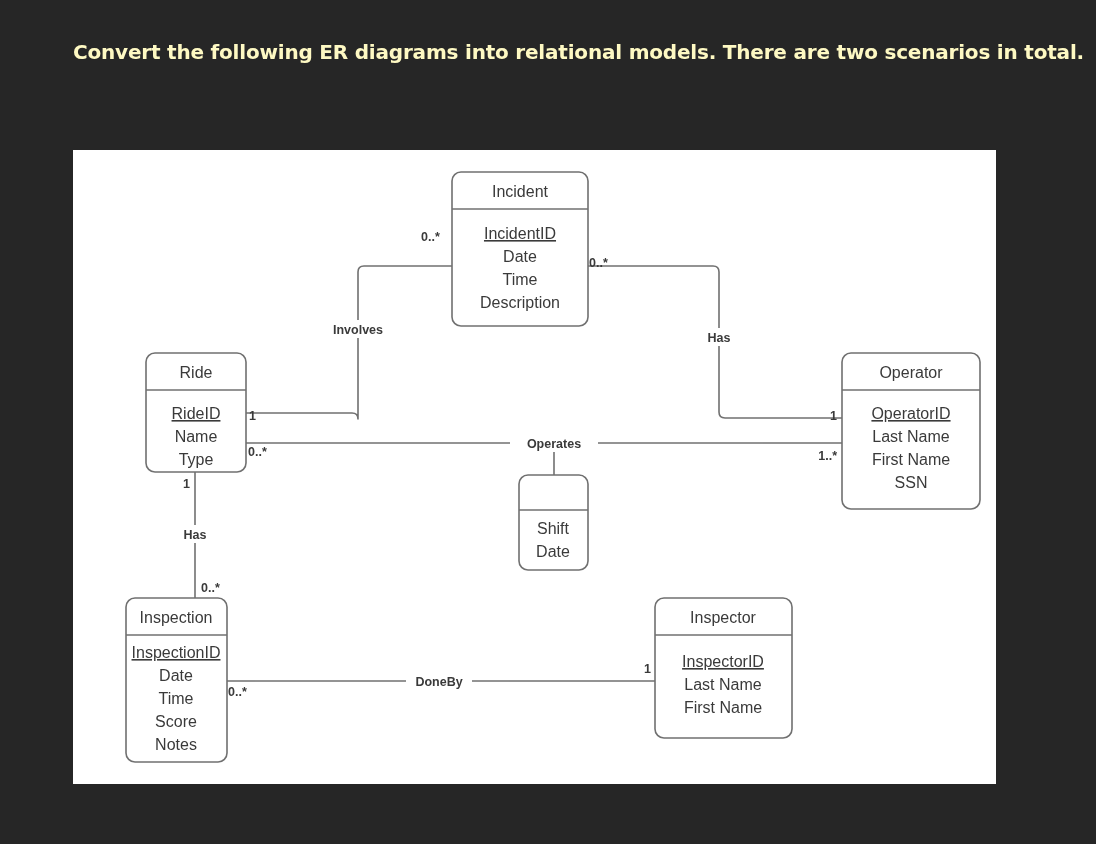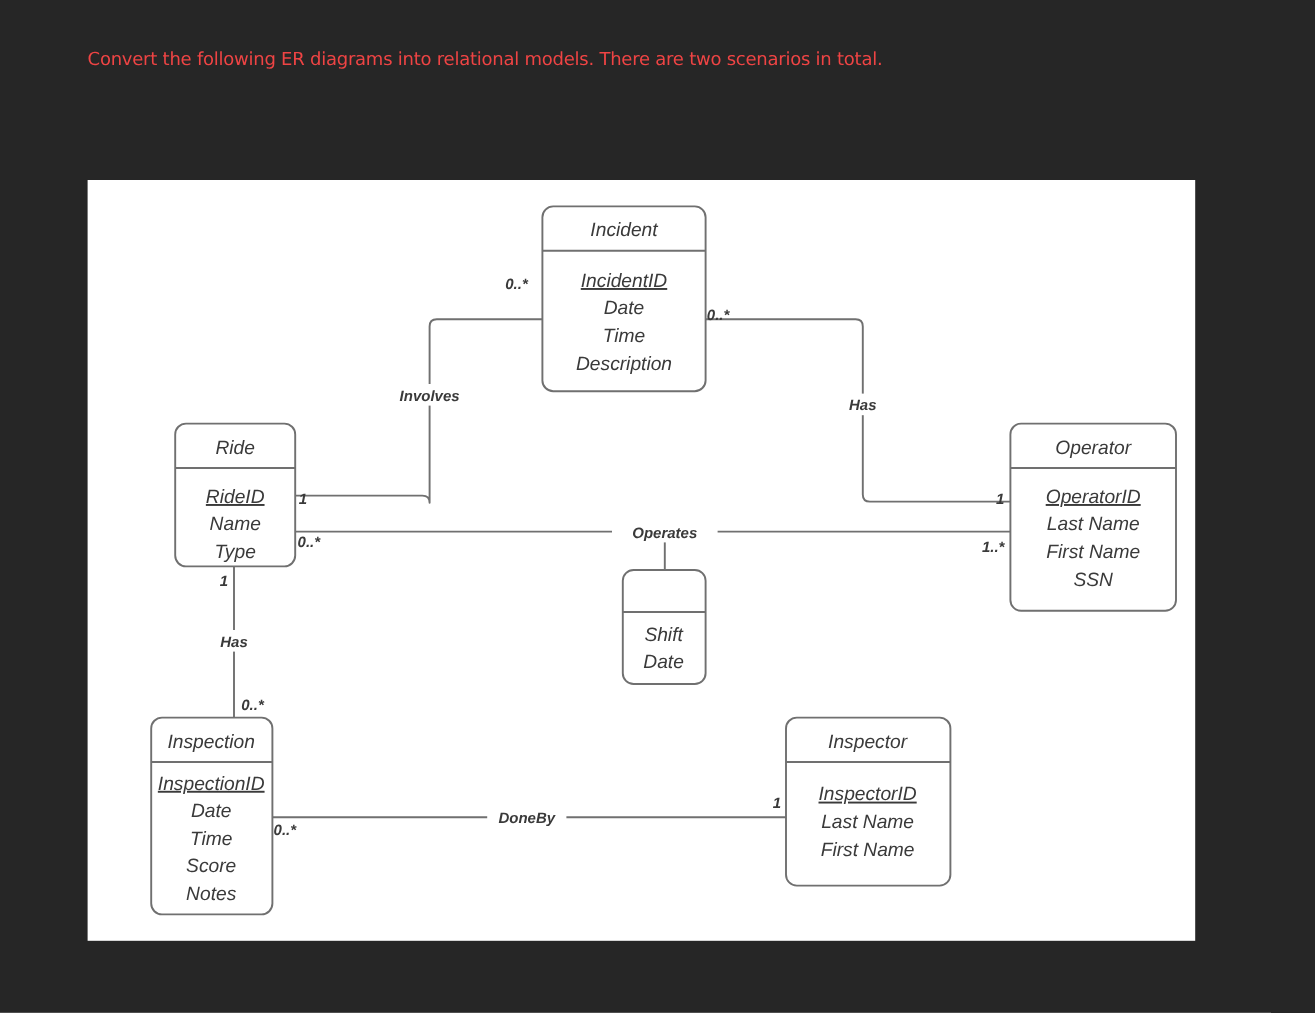--- a/index.html
+++ b/index.html
@@ -14,40 +14,39 @@
     overflow: hidden;
     position: relative;
   }
   .prompt-block {
     position: absolute;
     left: 73px;
     top: 40px;
     width: 930px;
   }
   .prompt-line {
-    color: #ef4444;
+    color: #fef9c3;
     font-family: "DejaVu Sans", sans-serif;
-    font-weight: normal;
-    font-size: 15px;
+    font-weight: bold;
+    font-size: 20px;
     letter-spacing: -0.2px;
     margin: 0 0 10px 0;
     white-space: nowrap;
   }
   .prompt-line.second {
     margin-top: 26px;
   }
   .diagram-card {
     position: absolute;
     left: 73px;
     top: 150px;
     width: 923px;
     height: 634px;
     background: #ffffff;
     overflow: hidden;
-    font-style: italic;
   }
   .diagram-svg {
     position: absolute;
     left: 0;
     top: 0;
   }
   .entity-title, .entity-attr, .edge-label, .card-label {
     font-family: "Liberation Sans", sans-serif;
   }
 </style>

